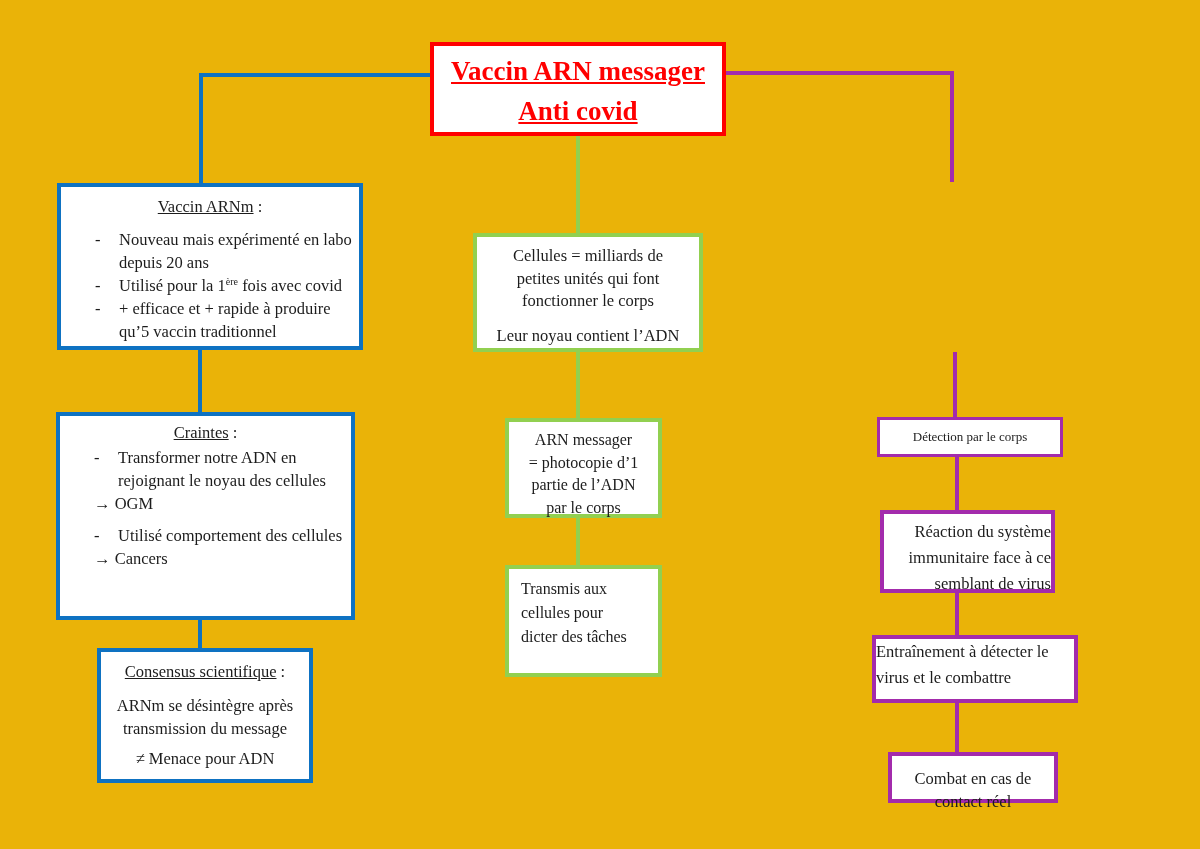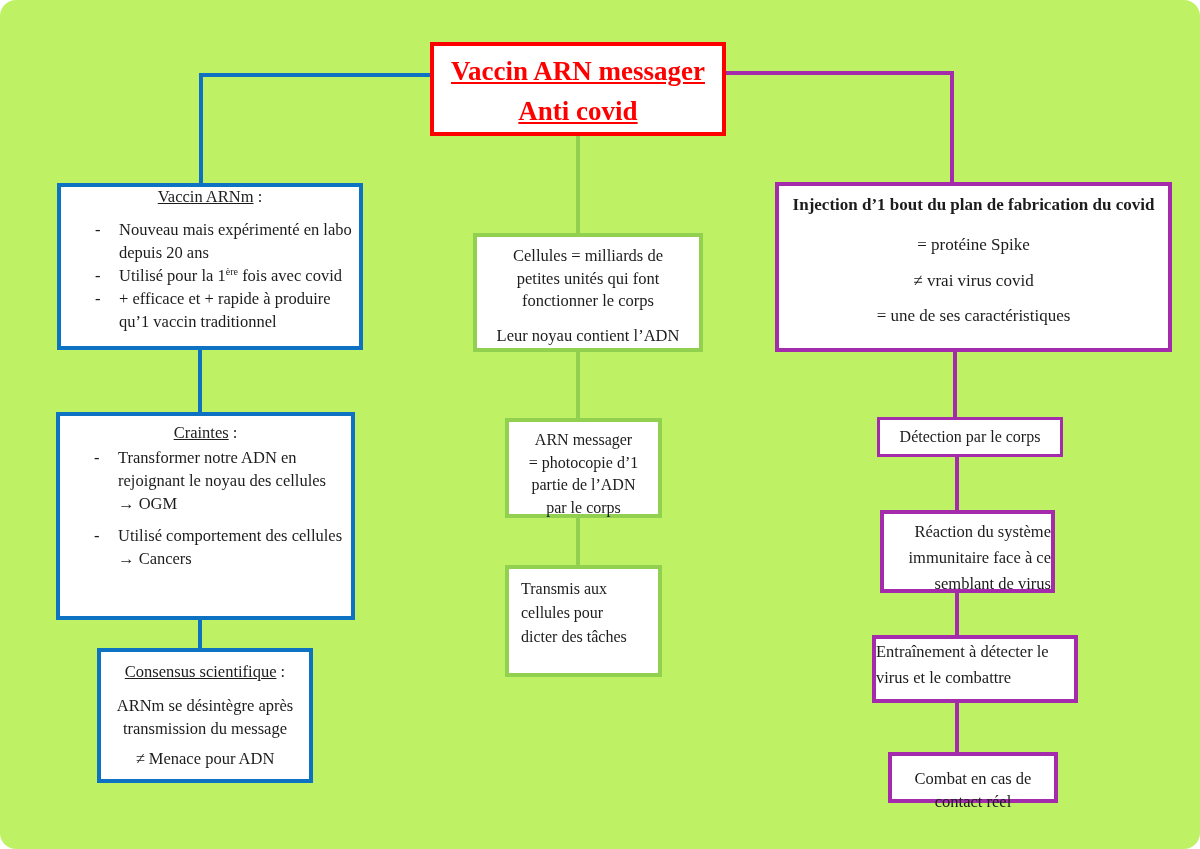--- a/index.html
+++ b/index.html
@@ -1,23 +1,22 @@
 <!DOCTYPE html>
 <html><head>
 <meta charset="utf-8">
 <style>
   html,body{margin:0;padding:0;background:#ffffff;}
   #canvas{
     position:relative;
     width:1200px;height:849px;
-    background:#bef264;
+    background:#eab308;
     font-family:"Liberation Serif","DejaVu Serif",serif;
     color:#1c1c1c;
     overflow:hidden;
-    border-radius:16px;
   }
   .box{position:absolute;box-sizing:border-box;background:#fff;}
   .line{position:absolute;}
 
   
   .red-box{border:4px solid #ff0000;}
   .blue-box{border:4px solid #0e72c2;}
   .green-box{border:4px solid #92d050;}
   .purple-box{border:4px solid #a32bac;}
   .purple-thin{border-width:3px;}
@@ -32,25 +31,25 @@
     color:#ff0000;text-align:center;font-weight:bold;
     font-size:27px;line-height:40px;padding-top:5px;
   }
   #title-box .u{text-decoration:underline;}
 
   
   .u{text-decoration:underline;}
 
   
   #vaccin-box{left:57px;top:183px;width:306px;height:167px;font-size:16.5px;}
-  #vaccin-box .heading{text-align:center;}
+  #vaccin-box .heading{margin-top:10px;text-align:center;}
   .dash-list{margin-top:11px;padding-left:34px;padding-right:4px;line-height:23px;}
   .dash-row{display:flex;}
   .dash-row .marker{width:24px;flex:0 0 24px;}
-  .arrow-line{margin-left:24px;}
+  .arrow-line{}
 
   #craintes-box{left:56px;top:412px;width:299px;height:208px;font-size:16.5px;}
   #craintes-box .heading{margin-top:7px;text-align:center;}
   #craintes-box .dash-list{margin-top:3px;}
   #craintes-box .gap{margin-top:9px;}
 
   #consensus-box{left:97px;top:648px;width:216px;height:135px;font-size:16.5px;text-align:center;}
   #consensus-box .heading{margin-top:10px;}
   #consensus-box .p1{margin-top:12px;line-height:23px;}
   #consensus-box .p2{margin-top:9px;}
@@ -63,21 +62,21 @@
   #arn-box{left:505px;top:418px;width:157px;height:100px;font-size:16px;text-align:center;line-height:22.5px;padding-top:7px;}
   #transmis-box{left:505px;top:565px;width:157px;height:112px;font-size:16px;text-align:left;line-height:24px;padding:8px 0 0 12px;}
 
   
   #injection-box{left:775px;top:182px;width:397px;height:170px;font-size:17px;text-align:center;}
   #injection-box .heading{font-weight:bold;margin-top:9px;}
   #injection-box .l1{margin-top:20px;}
   #injection-box .l2{margin-top:16px;}
   #injection-box .l3{margin-top:15px;}
 
-  #detection-box{left:877px;top:417px;width:186px;height:40px;font-size:16px;text-align:center;line-height:33px;}
+  #detection-box{left:877px;top:417px;width:186px;height:40px;font-size:13px;text-align:center;line-height:33px;}
   #reaction-box{left:880px;top:510px;width:175px;height:83px;font-size:16.5px;text-align:right;line-height:26px;padding-top:5px;}
   #entrainement-box{left:872px;top:635px;width:206px;height:68px;font-size:16.5px;text-align:left;line-height:26px;padding-top:0;}
   #combat-box{left:888px;top:752px;width:170px;height:51px;font-size:16.5px;text-align:center;line-height:23px;padding-top:11px;}
 
   sup{font-size:10px;line-height:0;}
 </style>
 </head>
 <body>
 
 <div id="canvas">
@@ -109,21 +108,21 @@
       <div class="dash-row">
         <span class="marker">-</span>
         <span>Nouveau mais expérimenté en labo depuis 20 ans</span>
       </div>
       <div class="dash-row">
         <span class="marker">-</span>
         <span><span>Utilisé pour la 1</span><sup>ère</sup><span> fois avec covid</span></span>
       </div>
       <div class="dash-row">
         <span class="marker">-</span>
-        <span>+ efficace et + rapide à produire qu’1 vaccin traditionnel</span>
+        <span>+ efficace et + rapide à produire qu’5 vaccin traditionnel</span>
       </div>
     </div>
   </div>
 
   <div id="craintes-box" class="box blue-box">
     <div class="heading"><span class="u">Craintes</span><span> :</span></div>
     <div class="dash-list">
       <div class="dash-row">
         <span class="marker">-</span>
         <span>Transformer notre ADN  en rejoignant le noyau des cellules</span>
@@ -154,26 +153,20 @@
     <div>partie de l’ADN</div>
     <div>par le corps</div>
   </div>
 
   <div id="transmis-box" class="box green-box">
     <div>Transmis aux</div>
     <div>cellules pour</div>
     <div>dicter des tâches</div>
   </div>
 
-  <div id="injection-box" class="box purple-box">
-    <div class="heading">Injection d’1 bout du plan de fabrication du covid</div>
-    <div class="l1">= protéine Spike</div>
-    <div class="l2">≠ vrai virus covid</div>
-    <div class="l3">= une de ses caractéristiques</div>
-  </div>
 
   <div id="detection-box" class="box purple-box purple-thin">Détection par le corps</div>
 
   <div id="reaction-box" class="box purple-box">Réaction du système immunitaire face à ce semblant de virus</div>
 
   <div id="entrainement-box" class="box purple-box">Entraînement à détecter le virus  et le combattre</div>
 
   <div id="combat-box" class="box purple-box">Combat en cas de contact réel</div>
 
 </div>

